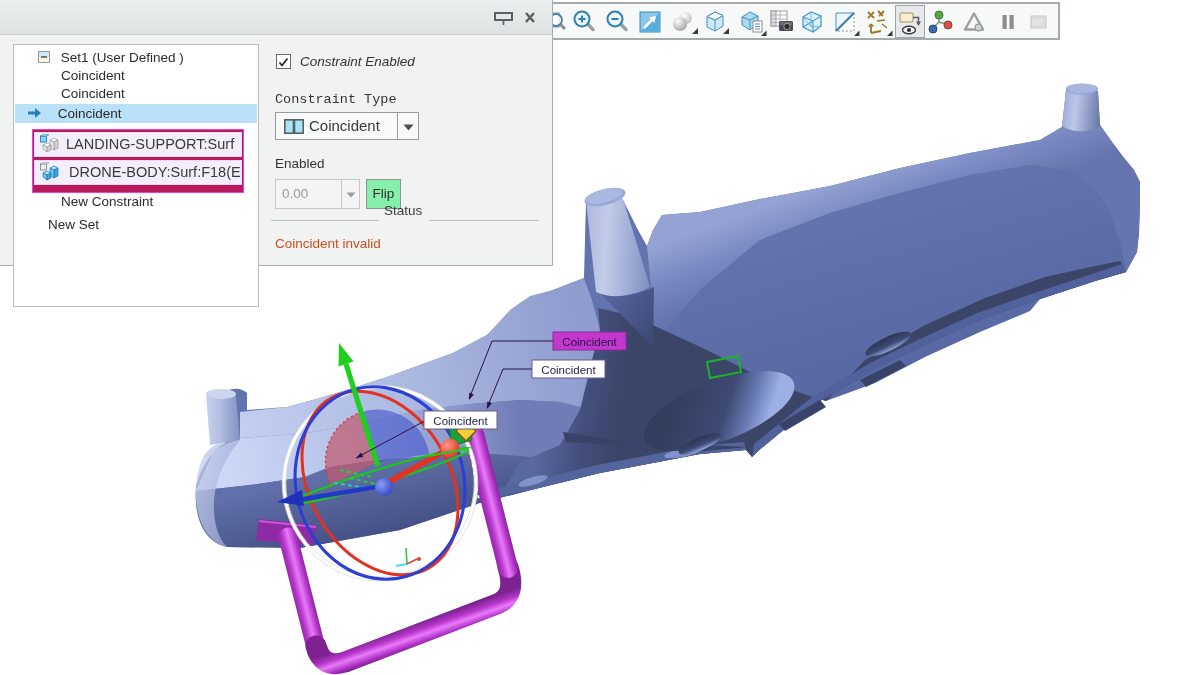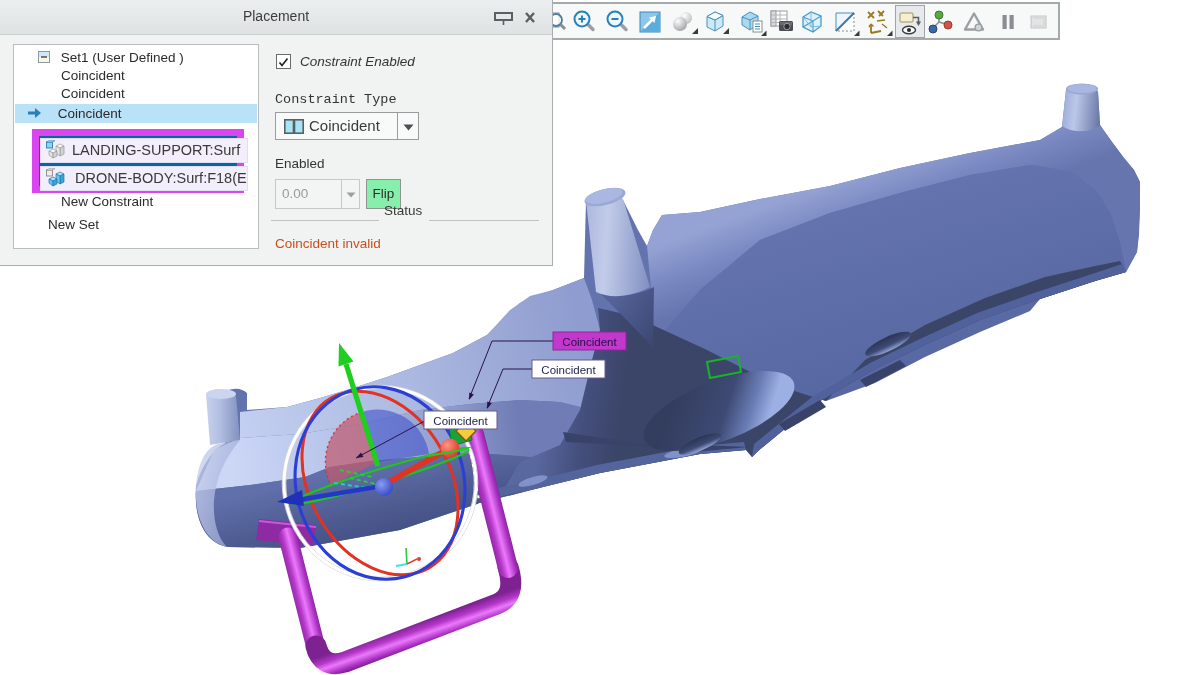--- a/index.html
+++ b/index.html
@@ -10,26 +10,26 @@
   #toolbar{position:absolute;left:540px;top:2px;width:520px;height:38px;
     background:#f7f8f8;border:2px solid #a6aaac;box-sizing:border-box;z-index:5;}
   .tbi{position:absolute;top:3px;width:30px;height:30px;}
   
   #dlg{position:absolute;left:0;top:0;width:553px;height:266px;background:#f1f3f3;
     border-right:1px solid #a9adaf;border-bottom:1px solid #a9adaf;box-sizing:border-box;z-index:10;
     color:#3a3a3a;}
   #dlgtitle{position:absolute;left:0;top:0;width:100%;height:34px;
     background:linear-gradient(#ecefef,#dfe2e3);border-bottom:1px solid #ccd1d2;}
   #dlgtitle .t{position:absolute;left:0;right:0;top:8px;text-align:center;font-size:14px;color:#3c3c3c;}
-  #tree{position:absolute;left:13px;top:44px;width:246px;height:205px;background:#ffffff;
+  #tree{position:absolute;left:13px;top:44px;width:246px;height:263px;background:#ffffff;
     border:1px solid #b9bdbf;box-sizing:border-box;font-size:13.5px;color:#2b2b2b;}
   .trow{position:absolute;left:0;width:100%;height:18px;line-height:18px;white-space:nowrap;}
   #selrow{position:absolute;left:1px;top:59px;width:242px;height:19px;background:#b9e2f8;line-height:19px;}
-  #subbox{position:absolute;left:18px;top:84px;width:212px;height:64px;background:#0369a1;
-    border:7px solid #d946ef;box-sizing:border-box;}
+  #subbox{position:absolute;left:18px;top:84px;width:212px;height:64px;background:#be185d;
+    border:1px solid #d946ef;box-sizing:border-box;}
   .srow{position:absolute;left:1px;width:208px;height:25px;background:#f2eefb;border:1px solid #e2ddf0;
     box-sizing:border-box;line-height:23px;font-size:14.5px;color:#3a3a3a;white-space:nowrap;overflow:hidden;}
   .lab{position:absolute;font-size:13.5px;color:#333;white-space:nowrap;}
   #cbx{position:absolute;left:276px;top:54px;width:15px;height:15px;background:#fff;border:1px solid #6a6a6a;box-sizing:border-box;}
   #combo{position:absolute;left:275px;top:112px;width:144px;height:28px;background:#f8f9f9;border:1px solid #989c9e;box-sizing:border-box;}
   #combo .sep{position:absolute;right:20px;top:0;width:1px;height:100%;background:#989c9e;}
   #offfield{position:absolute;left:275px;top:179px;width:85px;height:30px;background:#f3f4f4;border:1px solid #c6c9ca;box-sizing:border-box;}
   #offfield .sep{position:absolute;right:17px;top:0;width:1px;height:100%;background:#c6c9ca;}
   #flipbtn{position:absolute;left:366px;top:179px;width:35px;height:30px;background:#86efac;border:1px solid #8f9496;
     box-sizing:border-box;text-align:center;line-height:28px;font-size:13.5px;color:#2f2f2f;}
@@ -350,21 +350,20 @@
       <rect x="16.5" y="8" width="4.2" height="14" fill="#8a8e92"></rect>
     </svg>
     <svg class="tbi" style="left:481px" viewBox="0 0 30 30">
       <path d="M8 9 L23 9 L23 21 L8 21 L8 17 A4 4 0 0 0 8 13 Z" fill="#e2e4e5" stroke="#c6caca" stroke-width="1.2"></path>
       <path d="M10 11 L21 11 L21 19 L10 19" fill="none" stroke="#cdd1d1" stroke-width="1"></path>
     </svg>
   </div>
 
   <div id="dlg">
     <div id="dlgtitle">
-      <div class="t">Placement</div>
       <svg style="position:absolute;right:13px;top:7px" width="46" height="20" viewBox="0 0 46 20">
         <rect x="2" y="6" width="17" height="7" fill="none" stroke="#5a5f61" stroke-width="2"></rect>
         <line x1="10.5" y1="13" x2="10.5" y2="18" stroke="#5a5f61" stroke-width="1.6"></line>
         <path d="M33 6 L41 15 M41 6 L33 15" stroke="#5a5f61" stroke-width="2.4"></path>
       </svg>
     </div>
     <div id="tree">
       <div class="trow" style="top:4px;left:24px;">
         <svg width="12" height="12" viewBox="0 0 12 12" style="vertical-align:-1px">
             <rect x="0.5" y="0.5" width="11" height="11" fill="#fdf6de" stroke="#8a9aa6"></rect>

